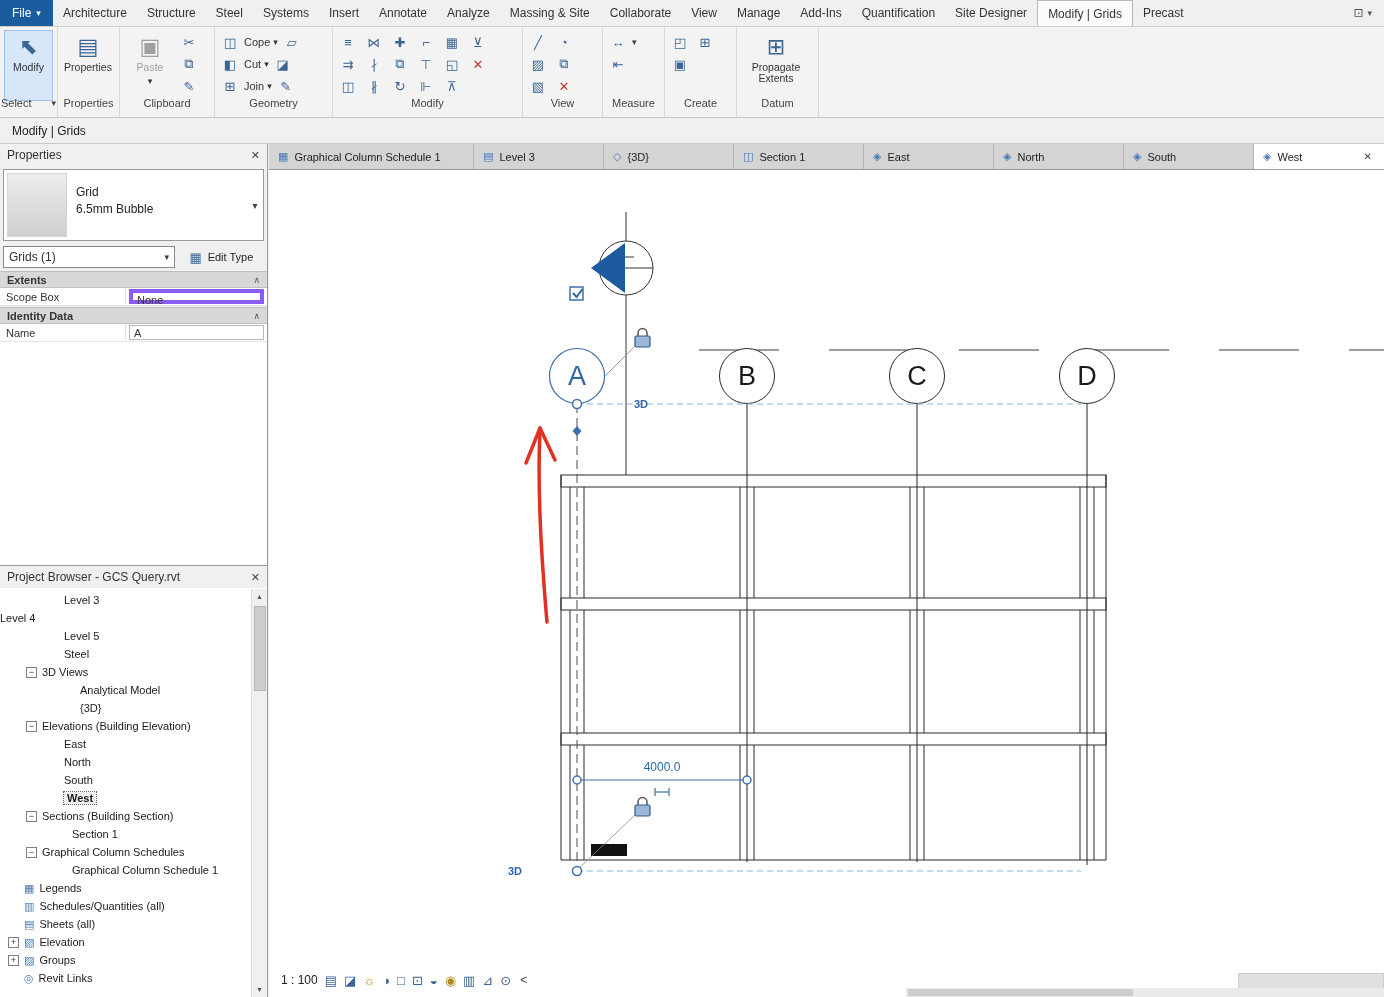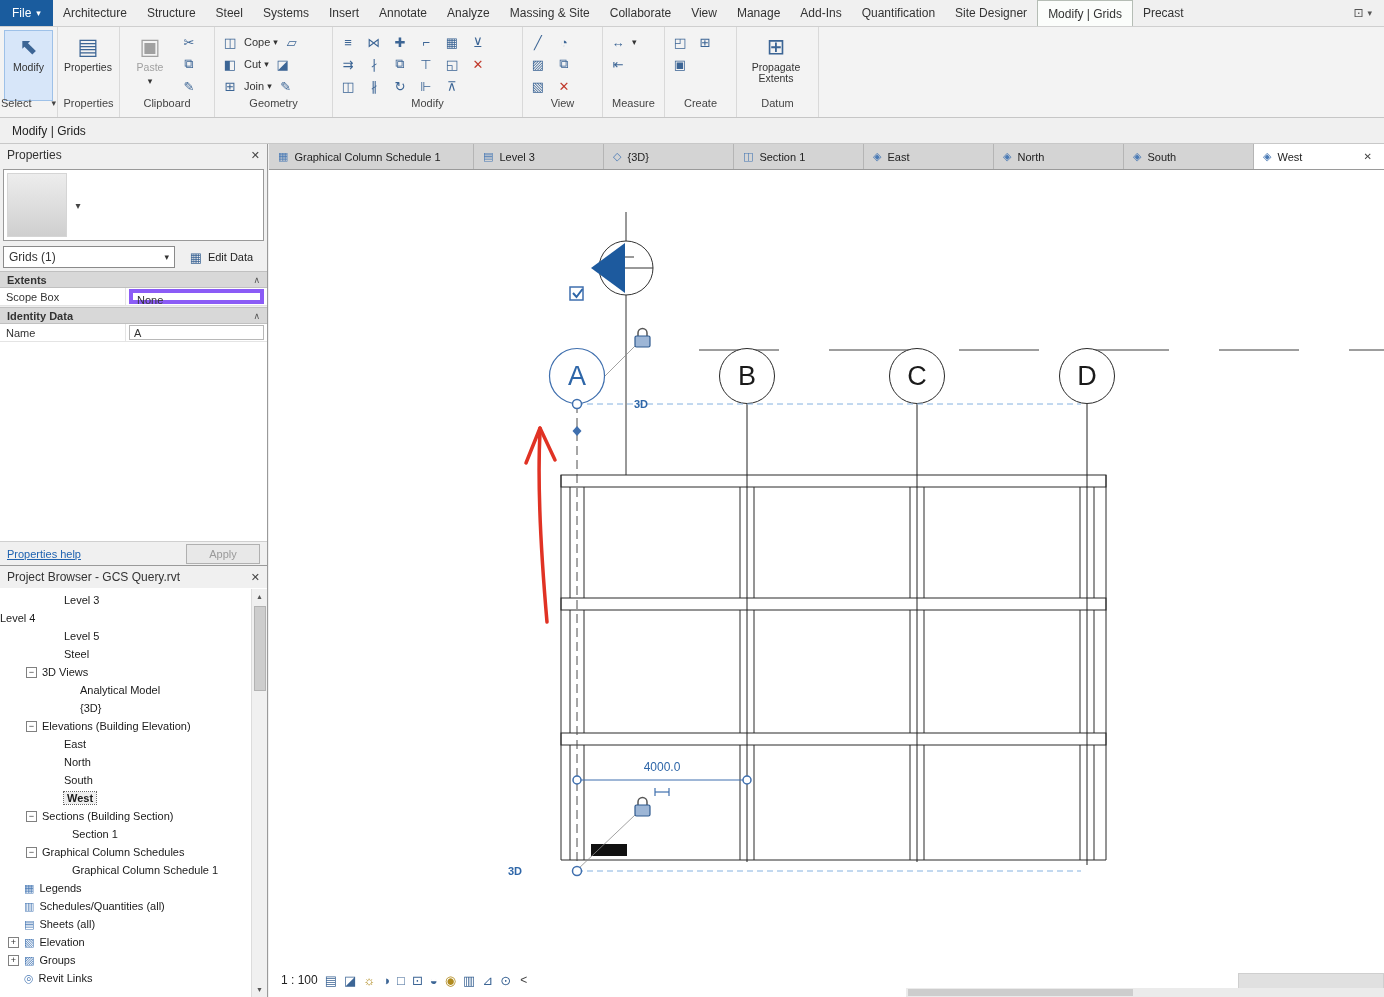--- a/index.html
+++ b/index.html
@@ -271,53 +271,53 @@
 
 <div class="leftcol">
 
   <div class="props">
     <div class="phead">
       <span>Properties</span>
       <span class="x">✕</span>
     </div>
     <div class="typesel">
       <div class="thumb"></div>
+      <div class="tytext">
+        <div>Grid</div>
+        <div>6.5mm Bubble</div>
+      </div>
       <div class="tyarrow">▾</div>
     </div>
     <div class="filterrow">
       <div class="combo">
         <span>Grids (1)</span>
         <span class="caret">▾</span>
       </div>
       <div class="editbtn">
         <span class="gi" style="width:14px">▦</span>
-        <span>Edit Data</span>
+        <span>Edit Type</span>
       </div>
     </div>
     <div class="sechead">
       <span>Extents</span>
       <span class="chev">∧</span>
     </div>
     <div class="prow">
       <div class="pl">Scope Box</div>
       <div class="pv dark">None</div>
     </div>
     <div class="sechead">
       <span>Identity Data</span>
       <span class="chev">∧</span>
     </div>
     <div class="prow">
       <div class="pl">Name</div>
       <div class="pv lite">A</div>
     </div>
     <div class="pfill"></div>
-    <div class="pfoot">
-      <a>Properties help</a>
-      <button class="applybtn">Apply</button>
-    </div>
   </div>
 
   <div class="pbrowser">
     <div class="phead">
       <span>Project Browser - GCS Query.rvt</span>
       <span class="x">✕</span>
     </div>
     <div class="tree">
       <div class="trow" style="padding-left:64px">
           <span class="tlabel">Level 3</span>

